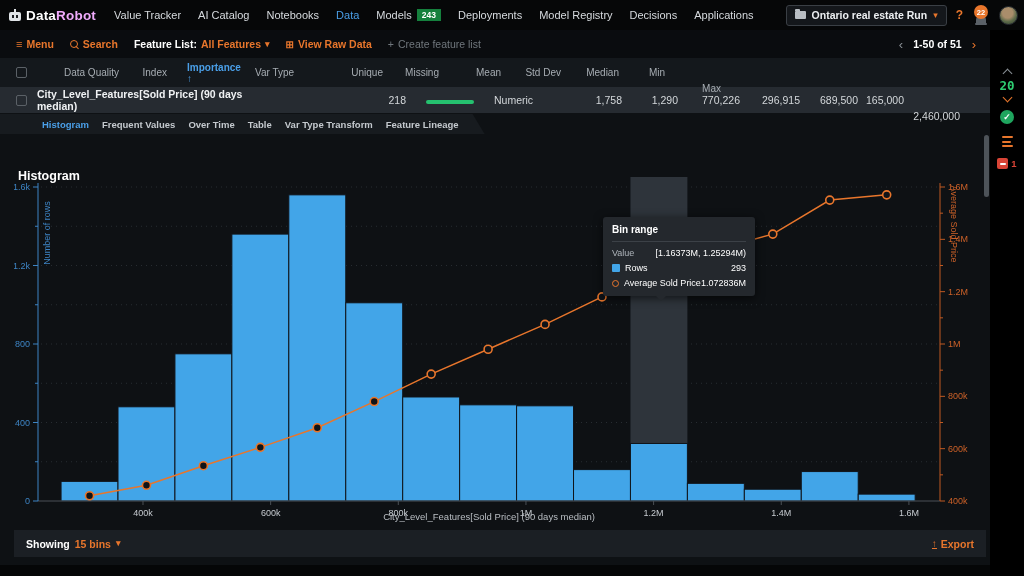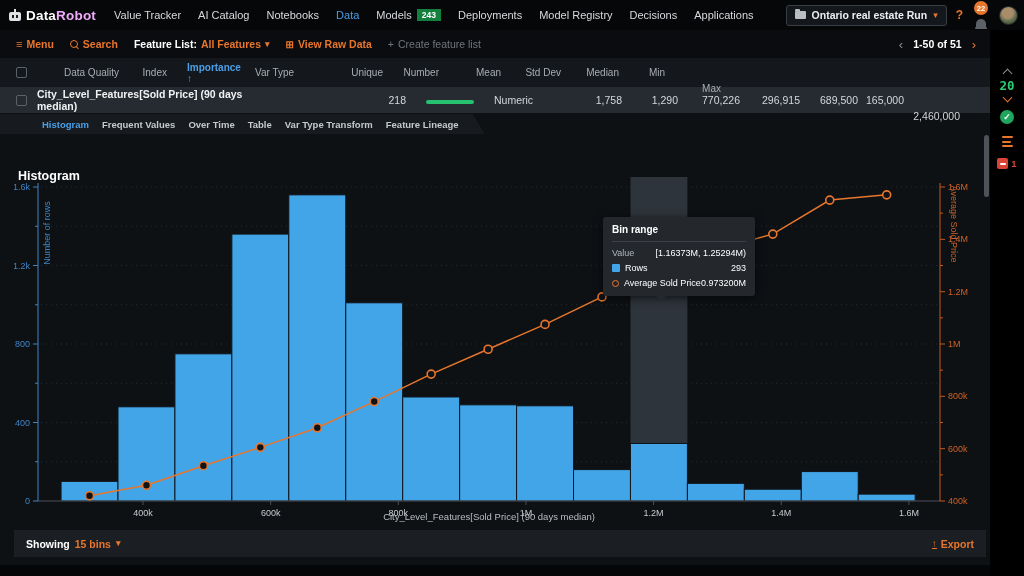--- a/index.html
+++ b/index.html
@@ -19,21 +19,21 @@
   .nav-item { font-size:11px; color:#d6dade; cursor:pointer; display:flex; align-items:center; gap:5px; }
   .nav-item.active { color:#4a9fe8; }
   .nav-badge { background:#15803d; color:#fff; font-size:8.5px; font-weight:bold; border-radius:0; padding:1px 5px; }
   .nav-right { position:absolute; right:6px; top:0; height:30px; display:flex; align-items:center; gap:9px; }
   .proj-box { display:flex; align-items:center; gap:6px; border:1px solid #3a3f45; background:#14171b; border-radius:3px; height:21px; padding:0 8px; }
   .folder-icon { position:relative; width:11px; height:8px; background:#b9bec3; border-radius:1px; }
   .folder-icon::before { content:""; position:absolute; top:-2px; left:0; width:5px; height:2px; background:#b9bec3; border-radius:1px 1px 0 0; }
   .proj-label { font-size:10.5px; font-weight:bold; color:#eceff1; }
   .caret-orange { color:#e8762c; font-size:9px; }
   .help-btn { color:#e8762c; font-weight:bold; font-size:12px; cursor:pointer; }
-  .notif { position:relative; width:18px; height:28px; }
+  .notif { position:relative; width:18px; height:20px; }
   .bell { position:absolute; bottom:2px; left:4px; width:10px; height:8px; background:#5b6167; border-radius:5px 5px 0 0; }
   .bell::after { content:""; position:absolute; bottom:-2px; left:-1px; width:12px; height:2px; background:#5b6167; border-radius:1px; }
   .notif-badge { position:absolute; top:0; left:2px; width:14px; height:14px; border-radius:50%; background:#e8762c; color:#fff; font-size:7.5px; font-weight:bold; display:flex; align-items:center; justify-content:center; }
   .avatar { width:19px; height:19px; border-radius:50%; background:radial-gradient(circle at 45% 35%, #a98d6b 0 35%, #5d6b4a 60%, #2e3a2c 100%); border:1px solid #2a2e33; }
 
   
   .content { position:absolute; top:30px; left:0; width:990px; height:546px; background:#0e1114; }
 
   .toolbar { height:28px; display:flex; align-items:center; background:#0a0c0f; padding-left:16px; gap:16px; position:relative; }
   .tb-item { font-size:10.5px; font-weight:bold; color:#e8762c; display:flex; align-items:center; gap:4px; cursor:pointer; }
@@ -189,21 +189,21 @@
     </div>
 
     
     <div class="thead">
       <span class="cb"></span>
       <span class="col c-dq">Data Quality</span>
       <span class="col c-idx">Index</span>
       <span class="col c-imp imp-head"><span>Importance</span> <span>↑</span></span>
       <span class="col c-var">Var Type</span>
       <span class="col c-un">Unique</span>
-      <span class="col c-mis">Number</span>
+      <span class="col c-mis">Missing</span>
       <span class="col c-mean">Mean</span>
       <span class="col c-std">Std Dev</span>
       <span class="col c-med">Median</span>
       <span class="col c-min">Min</span>
       <span class="col c-max">Max</span>
     </div>
 
     
     <div class="trow">
       <span class="cb"></span>
@@ -355,21 +355,21 @@
                 <span class="tt-sq"></span>
                 <span style="color:#fff">Rows</span>
               </span>
             <span class="tt-val">293</span>
           </div>
           <div class="tt-row">
             <span class="tt-lab">
                 <span class="tt-ring"></span>
                 <span style="color:#fff">Average Sold Price</span>
               </span>
-            <span class="tt-val">0.973200M</span>
+            <span class="tt-val">1.072836M</span>
           </div>
           <div class="tt-caret"></div>
         </div>
       </div>
     </div>
 
     
     <div class="footer">
       <div class="ft-left">
         <span class="ft-showing">Showing</span>

